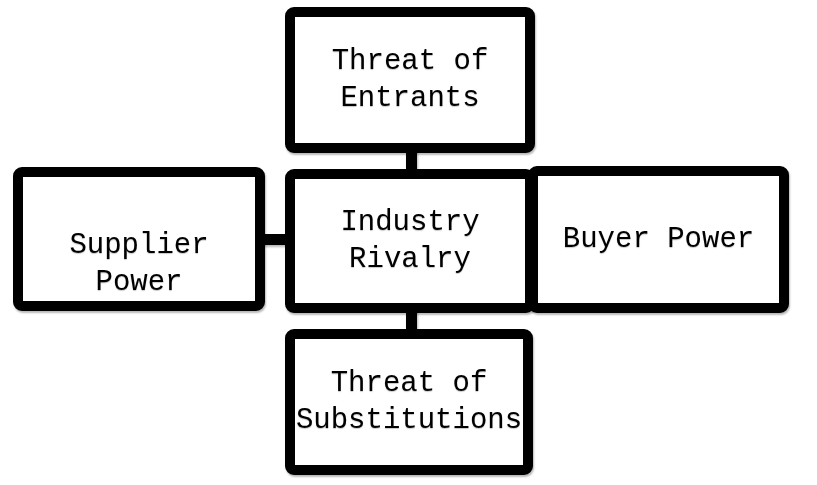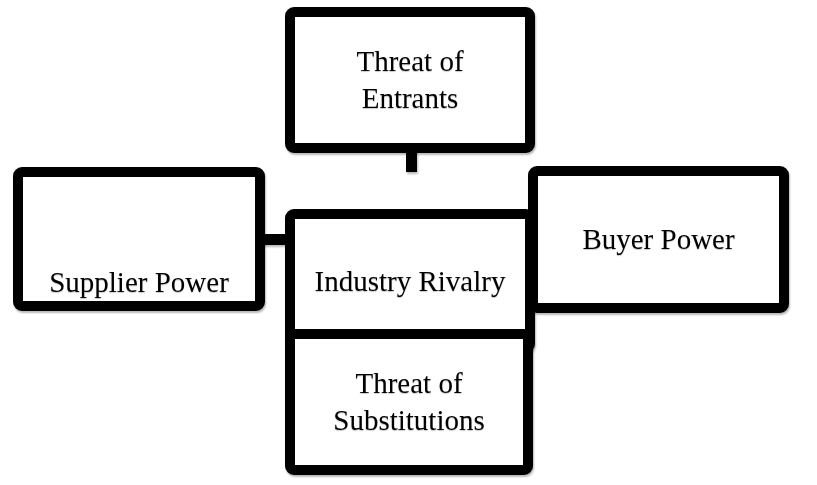--- a/index.html
+++ b/index.html
@@ -5,21 +5,21 @@
   html, body {
     margin: 0;
     padding: 0;
     background: #ffffff;
   }
   .stage {
     position: relative;
     width: 802px;
     height: 485px;
     background: var(--bg-color, #ffffff);
-    font-family: Liberation Serif, serif;
+    font-family: Liberation Mono, monospace;
     overflow: hidden;
   }
   .node {
     position: absolute;
     box-sizing: border-box;
     background: var(--bg-color, #ffffff);
     border: 10px solid var(--border-color, #000000);
     border-radius: 9px;
     display: flex;
     align-items: center;
@@ -27,21 +27,21 @@
     text-align: center;
     font-size: 29px;
     line-height: 37px;
     color: var(--text-color, #000000);
     white-space: pre-line;
     box-shadow: 1px 2px 2px rgba(0,0,0,0.28);
     text-shadow: 0 1px 1px rgba(0,0,0,0.22);
   }
   .node-top      { left: 285px; top: 7px;   width: 250px; height: 146px; }
   .node-left     { left: 13px;  top: 167px; width: 252px; height: 144px; align-items: flex-end; }
-  .node-center   { left: 285px; top: 169px; width: 250px; height: 144px; margin-top: 40px; }
+  .node-center   { left: 285px; top: 169px; width: 250px; height: 144px; }
   .node-right    { left: 528px; top: 166px; width: 261px; height: 147px; }
   .node-bottom   { left: 285px; top: 329px; width: 248px; height: 146px; }
 
   .connector {
     position: absolute;
     background: var(--border-color, #000000);
     box-shadow: 1px 2px 2px rgba(0,0,0,0.28);
   }
   .conn-v-top    { left: 406px; top: 150px; width: 11px; height: 22px; }
   .conn-v-bottom { left: 406px; top: 310px; width: 11px; height: 22px; }

